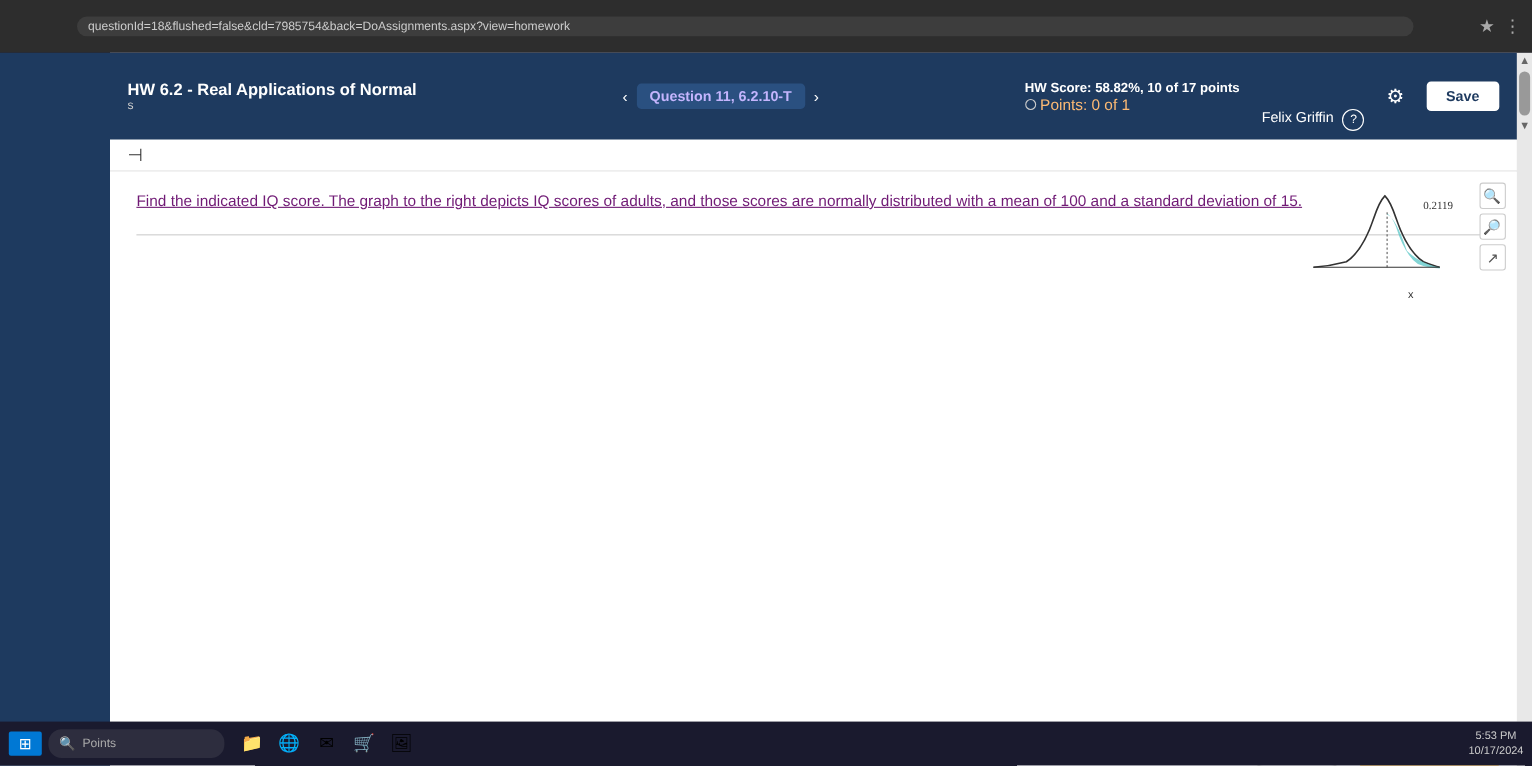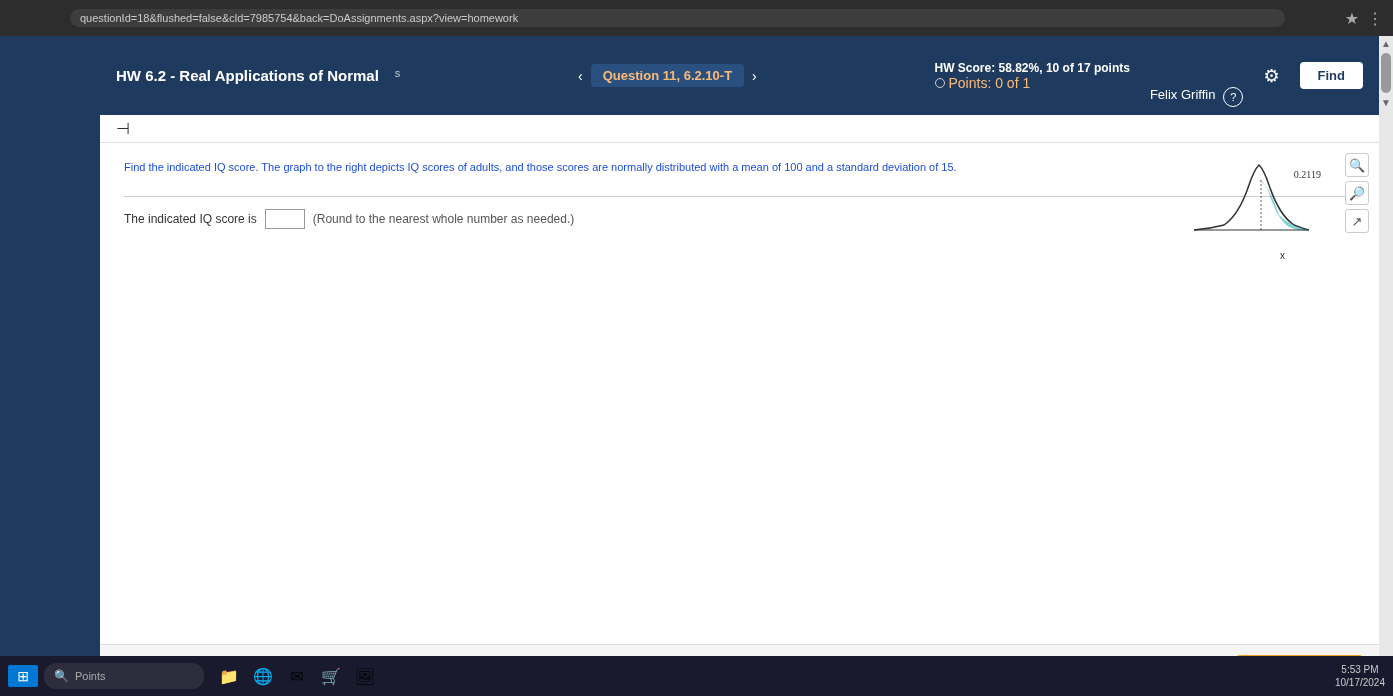--- a/index.html
+++ b/index.html
@@ -8,21 +8,21 @@
       height: 696px;
       background: #1a1a2e;
       font-family: Arial, sans-serif;
       overflow: hidden;
       position: relative;
     }
 
     
     .browser-chrome {
       background: #2d2d2d;
-      height: 36px;
+      height: 48px;
       display: flex;
       align-items: center;
       padding: 0 10px;
       color: #ccc;
       font-size: 11px;
     }
     .url-bar {
       flex: 1;
       background: #3d3d3d;
       border-radius: 12px;
@@ -70,21 +70,21 @@
       background: #1e3a5f;
       color: white;
       padding: 8px 16px;
       display: flex;
       align-items: center;
       justify-content: space-between;
       flex-shrink: 0;
     }
     .header-left {
       display: flex;
-      gap: 16px;
+      flex-direction: column;
     }
     .header-title {
       font-size: 15px;
       font-weight: bold;
       color: white;
     }
     .header-subtitle {
       font-size: 11px;
       color: #ccc;
     }
@@ -97,21 +97,21 @@
       display: flex;
       align-items: center;
       gap: 6px;
       background: #2a5080;
       border-radius: 4px;
       padding: 4px 12px;
     }
     .question-label {
       font-size: 13px;
       font-weight: bold;
-      color: #fdba74;
+      color: #c4b5fd;
     }
     .nav-arrow {
       color: white;
       font-size: 14px;
       cursor: pointer;
       user-select: none;
     }
     .header-right {
       display: flex;
       align-items: center;
@@ -194,25 +194,26 @@
     
     .question-content {
       flex: 1;
       background: white;
       padding: 16px 24px;
       overflow-y: auto;
       position: relative;
     }
 
     .question-text {
-      font-size: 11px;
-      color: #1d4ed8;
+      font-size: 14px;
+      color: #701a75;
       line-height: 1.5;
       margin-bottom: 20px;
       padding-right: 160px;
+      text-decoration: underline;
     }
 
     
     .bell-curve-container {
       position: absolute;
       top: 12px;
       right: 50px;
       width: 140px;
       height: 110px;
     }
@@ -455,21 +456,21 @@
           <div class="points-text">
             <span class="points-circle"></span>
             <span>Points: 0 of 1</span>
           </div>
         </div>
         <div class="user-section">
           <span>Felix Griffin</span>
           <div class="help-btn">?</div>
         </div>
         <span class="gear-btn">⚙</span>
-        <button class="save-btn">Find</button>
+        <button class="save-btn">Save</button>
       </div>
     </div>
 
     <div class="back-nav">
       <span class="back-arrow">⊣</span>
     </div>
 
     <div class="question-content">
 
       <div class="bell-curve-container">
@@ -496,25 +497,20 @@
       <div class="zoom-panel">
         <div class="zoom-btn">🔍</div>
         <div class="zoom-btn">🔎</div>
         <div class="zoom-btn">↗</div>
       </div>
 
       <p class="question-text">Find the indicated IQ score. The graph to the right depicts IQ scores of adults, and those scores are normally distributed with a mean of 100 and a standard deviation of 15.</p>
 
       <hr class="divider">
 
-      <div class="answer-area">
-        <span>The indicated IQ score is</span>
-        <input class="answer-input" type="text" placeholder="" style="">
-        <span class="answer-instruction">(Round to the nearest whole number as needed.)</span>
-      </div>
 
     </div>
 
     <div class="bottom-toolbar">
       <div class="bottom-left-links">
         <span class="link-btn">e this</span>
         <span class="link-btn">View an example</span>
         <span class="link-btn">Get more help ▾</span>
       </div>
       <div class="bottom-right-btns">

